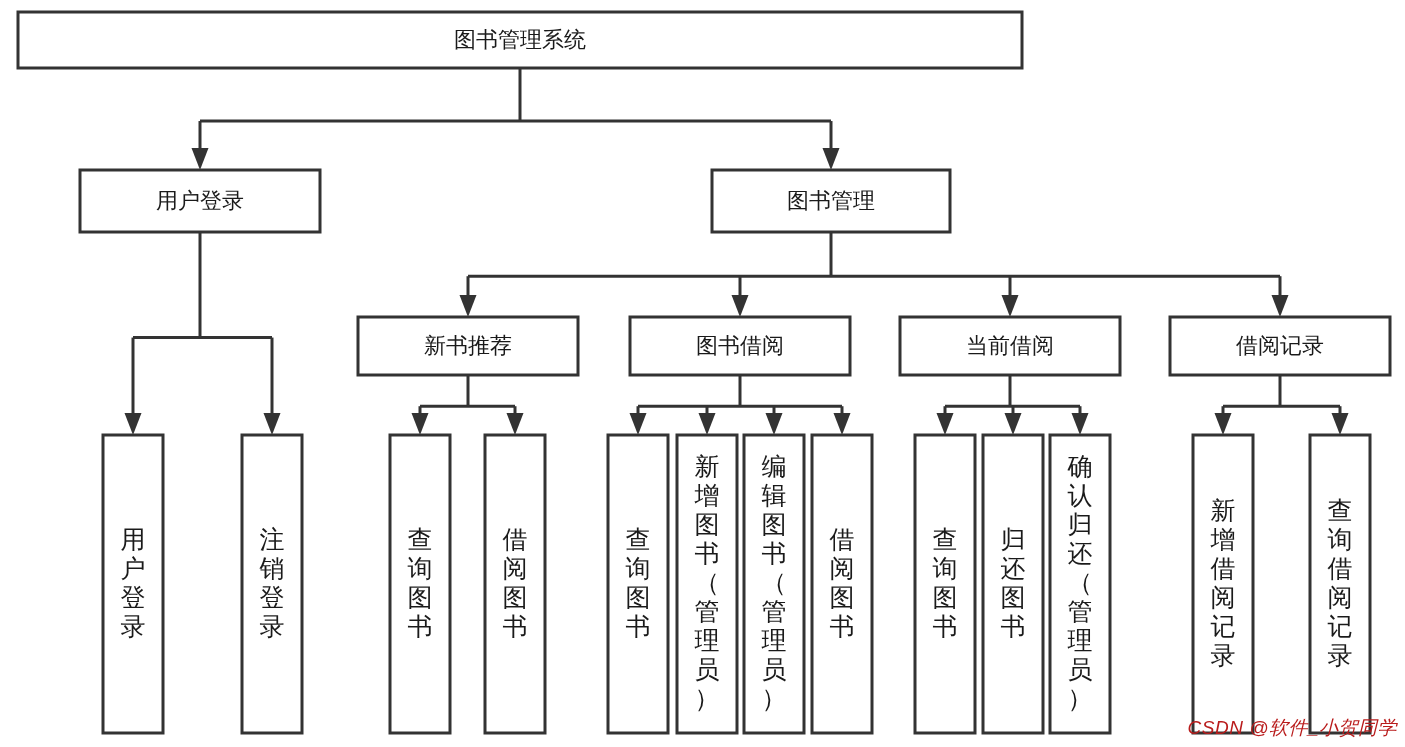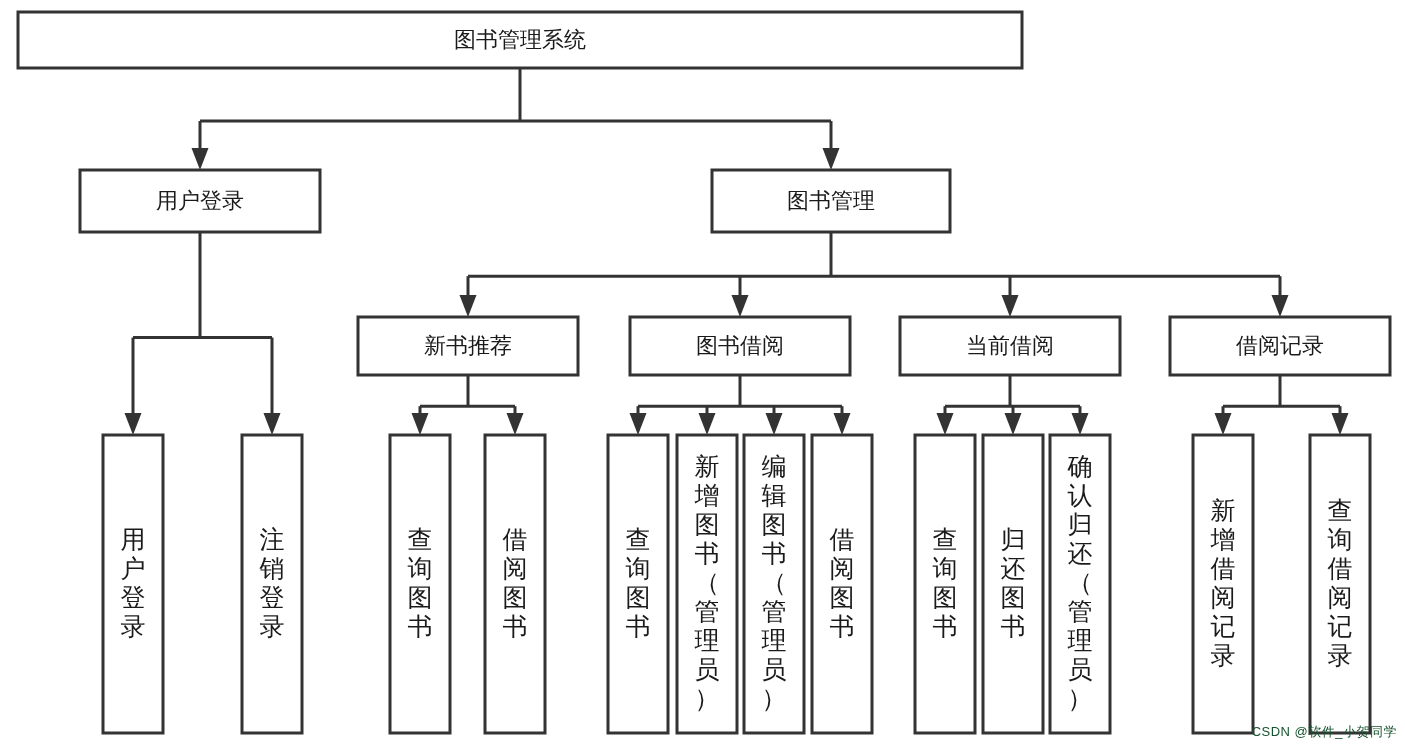--- a/index.html
+++ b/index.html
@@ -52,25 +52,26 @@
     font-family: "Liberation Sans", "DejaVu Sans", sans-serif;
     font-size: 25px;
     fill: #1a1a1a;
     text-anchor: middle;
   }
   .watermark {
     position: absolute;
     right: 8px;
     bottom: 6px;
     font-family: "Liberation Sans", "DejaVu Sans", sans-serif;
-    font-size: 13px;
-    color: #14532d;
+    font-size: 19px;
+    color: #b91c1c;
     letter-spacing: 0.5px;
     white-space: nowrap;
     pointer-events: none;
+    font-style: italic;
   }
 </style>
 </head>
 <body>
 
 <div id="diagram-root">
   <svg class="flow" viewBox="0 0 1405 747">
     <g id="edges-layer">
         <g>
           <line class="edge-line" x1="520" y1="68" x2="520" y2="121.03999999999999"></line>

